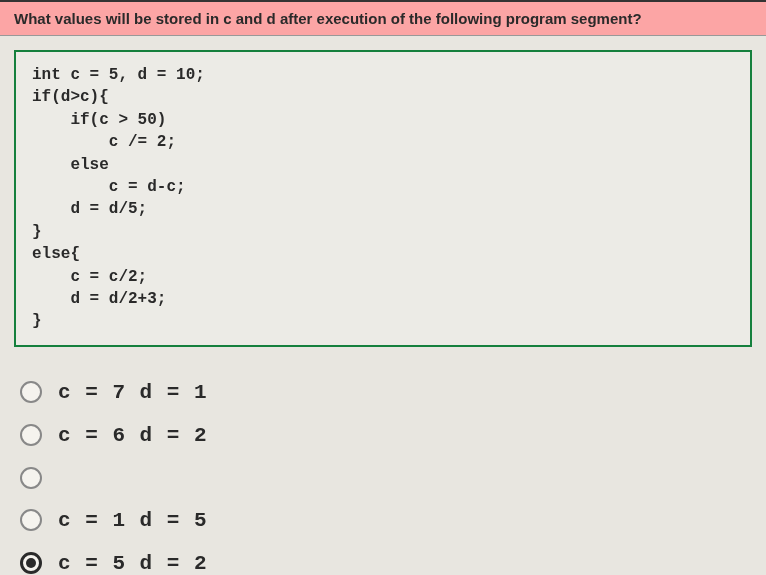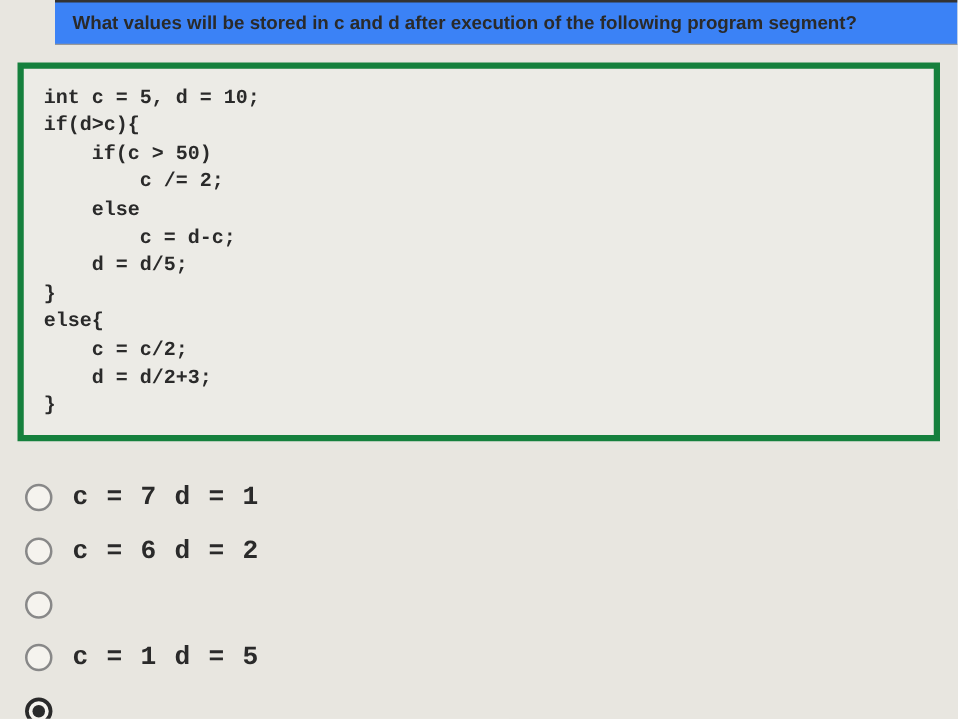--- a/index.html
+++ b/index.html
@@ -14,33 +14,32 @@
       height: 575px;
       overflow: hidden;
     }
     .container {
       padding: 0;
     }
     .question-header {
       border-top: 2px solid #333;
       border-bottom: 1px solid #999;
       padding: 8px 14px;
-      background: #3b82f6;
-      margin-left: 44px;
+      background: #fca5a5;
     }
     .question-text {
       font-size: 15px;
       font-weight: bold;
       color: #2a2a2a;
     }
     .code-block {
       margin: 14px;
       padding: 12px 16px;
       background: #ecebe6;
-      border: 5px solid #15803d;
+      border: 2px solid #15803d;
       font-family: 'Courier New', monospace;
       font-size: 16px;
       font-weight: bold;
       color: #2a2a2a;
       line-height: 1.4;
       white-space: pre;
     }
     .options {
       padding: 10px 20px;
     }
@@ -113,15 +112,16 @@
     </div>
     <div class="option">
       <div class="radio"></div>
     </div>
     <div class="option">
       <div class="radio"></div>
       <div class="option-text">c = 1 d = 5</div>
     </div>
     <div class="option">
       <div class="radio selected"></div>
+      <div class="option-text">c = 5 d = 2</div>
     </div>
   </div>
 </div>
 
 </body></html>

